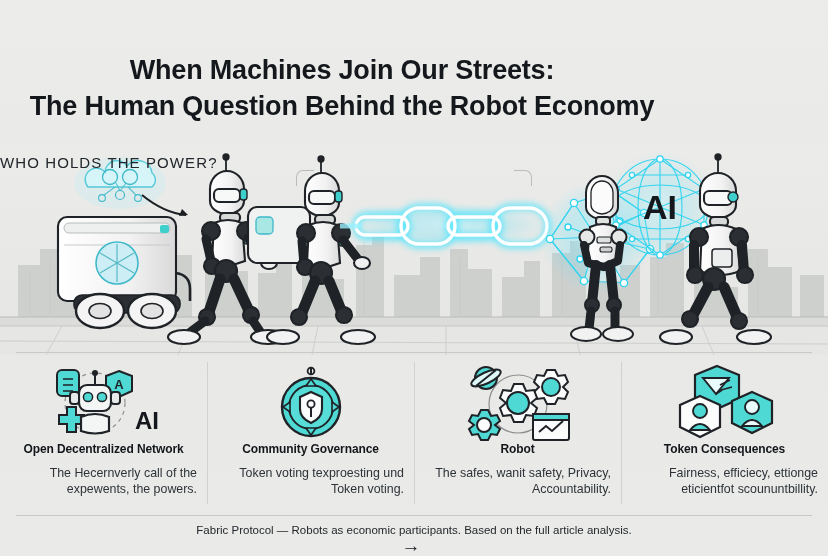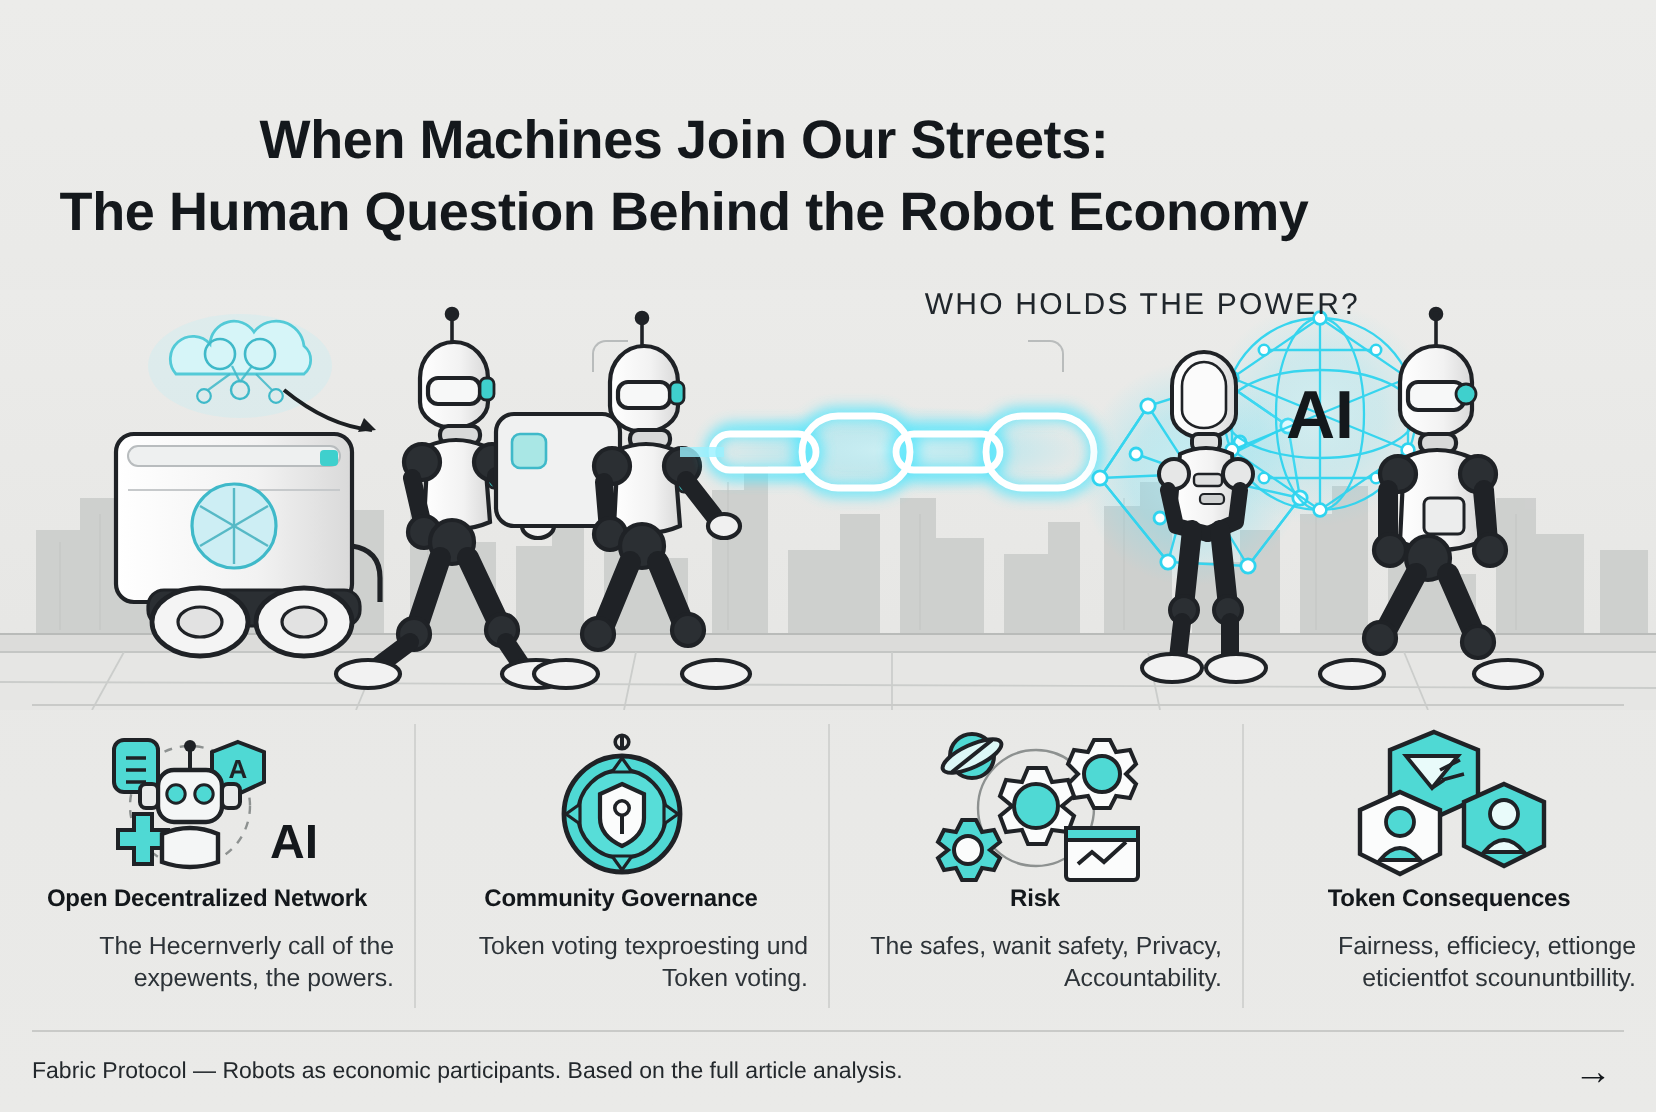--- a/index.html
+++ b/index.html
@@ -28,22 +28,22 @@
     line-height: 36px;
     white-space: nowrap;
   }
   
   .scene {
     position: absolute; left: 0; top: 145px; width: 828px; height: 210px;
     overflow: hidden;
   }
   .scene svg { display: block; }
   .power-label {
-    position: absolute; top: 144px; left: 0; width: 680px;
-    text-align: right;
+    position: absolute; top: 154px; left: 0; width: 680px;
+    text-align: left;
     font-size: 15px; letter-spacing: 1.1px;
     color: #20262b; font-weight: 400;
     z-index: 6;
   }
   .bracket {
     position: absolute; top: 170px; z-index: 5;
     width: 18px; height: 16px;
     border-top: 1.6px solid #b9bcbc;
   }
   .bracket.l { left: 296px; border-left: 1.6px solid #b9bcbc; border-top-left-radius: 7px; }
@@ -82,21 +82,21 @@
     max-width: 190px;
     text-align: right;
   }
   
   .footer-sep {
     position: absolute; left: 16px; top: 515px; width: 796px; height: 1px;
     background: #c9cac8;
   }
   .footer {
     position: absolute; left: 16px; top: 524px; width: 796px; height: 24px;
-    display: flex; align-items: center; justify-content: space-between;
+    display: flex; align-items: center; justify-content: space-between; flex-direction: column;
   }
   .footer-text { font-size: 11.5px; color: #23282c; }
   .footer-arrow { font-size: 19px; color: #14181c; line-height: 1; padding-right: 6px; }
 </style>
 </head>
 <body>
 
 <div id="poster">
 
   <div class="title-block">
@@ -450,21 +450,21 @@
           </g>
           <g stroke="#1f2226" stroke-width="2">
             <path d="M22 46 h7 l3 6 l6 -1 l3 6 l-5 4 l5 4 l-3 6 l-6 -1 l-3 6 h-7 l-3 -6 l-6 1 l-3 -6 l5 -4 l-5 -4 l3 -6 l6 1 z" fill="#4fd9d4"></path>
             <circle cx="25" cy="61" r="7" fill="#fbfcfc"></circle>
           </g>
           <rect x="74" y="50" width="36" height="26" rx="2" fill="#fbfcfc" stroke="#1f2226" stroke-width="2"></rect>
           <rect x="74" y="50" width="36" height="6" fill="#4fd9d4" stroke="#1f2226" stroke-width="2"></rect>
           <path d="M80 68 l7 -6 l6 5 l11 -10" fill="none" stroke="#1f2226" stroke-width="2"></path>
         </svg>
       </div>
-      <div class="card-title">Risk</div>
+      <div class="card-title">Robot</div>
       <div class="card-desc">The safes, wanit safety, Privacy, Accountability.</div>
     </div>
 
     <div class="card">
       <div class="card-icon">
         <svg width="112" height="78" viewBox="0 0 112 78" xmlns="http://www.w3.org/2000/svg">
           <path d="M48 2 l22 9 l0 24 l-22 10 l-22 -10 l0 -24 z" fill="#4fd9d4" stroke="#1f2226" stroke-width="2.2"></path>
           <path d="M34 14 l26 0 l-13 16 z" fill="#e9fbfa" stroke="#1f2226" stroke-width="1.9"></path>
           <path d="M47 30 l6 -4 M51 21 l10 -5 M52 26 l11 -3" stroke="#1f2226" stroke-width="1.8" fill="none"></path>
           <path d="M83 28 l20 9 l0 22 l-20 10 l-20 -10 l0 -22 z" fill="#4fd9d4" stroke="#1f2226" stroke-width="2.2"></path>

